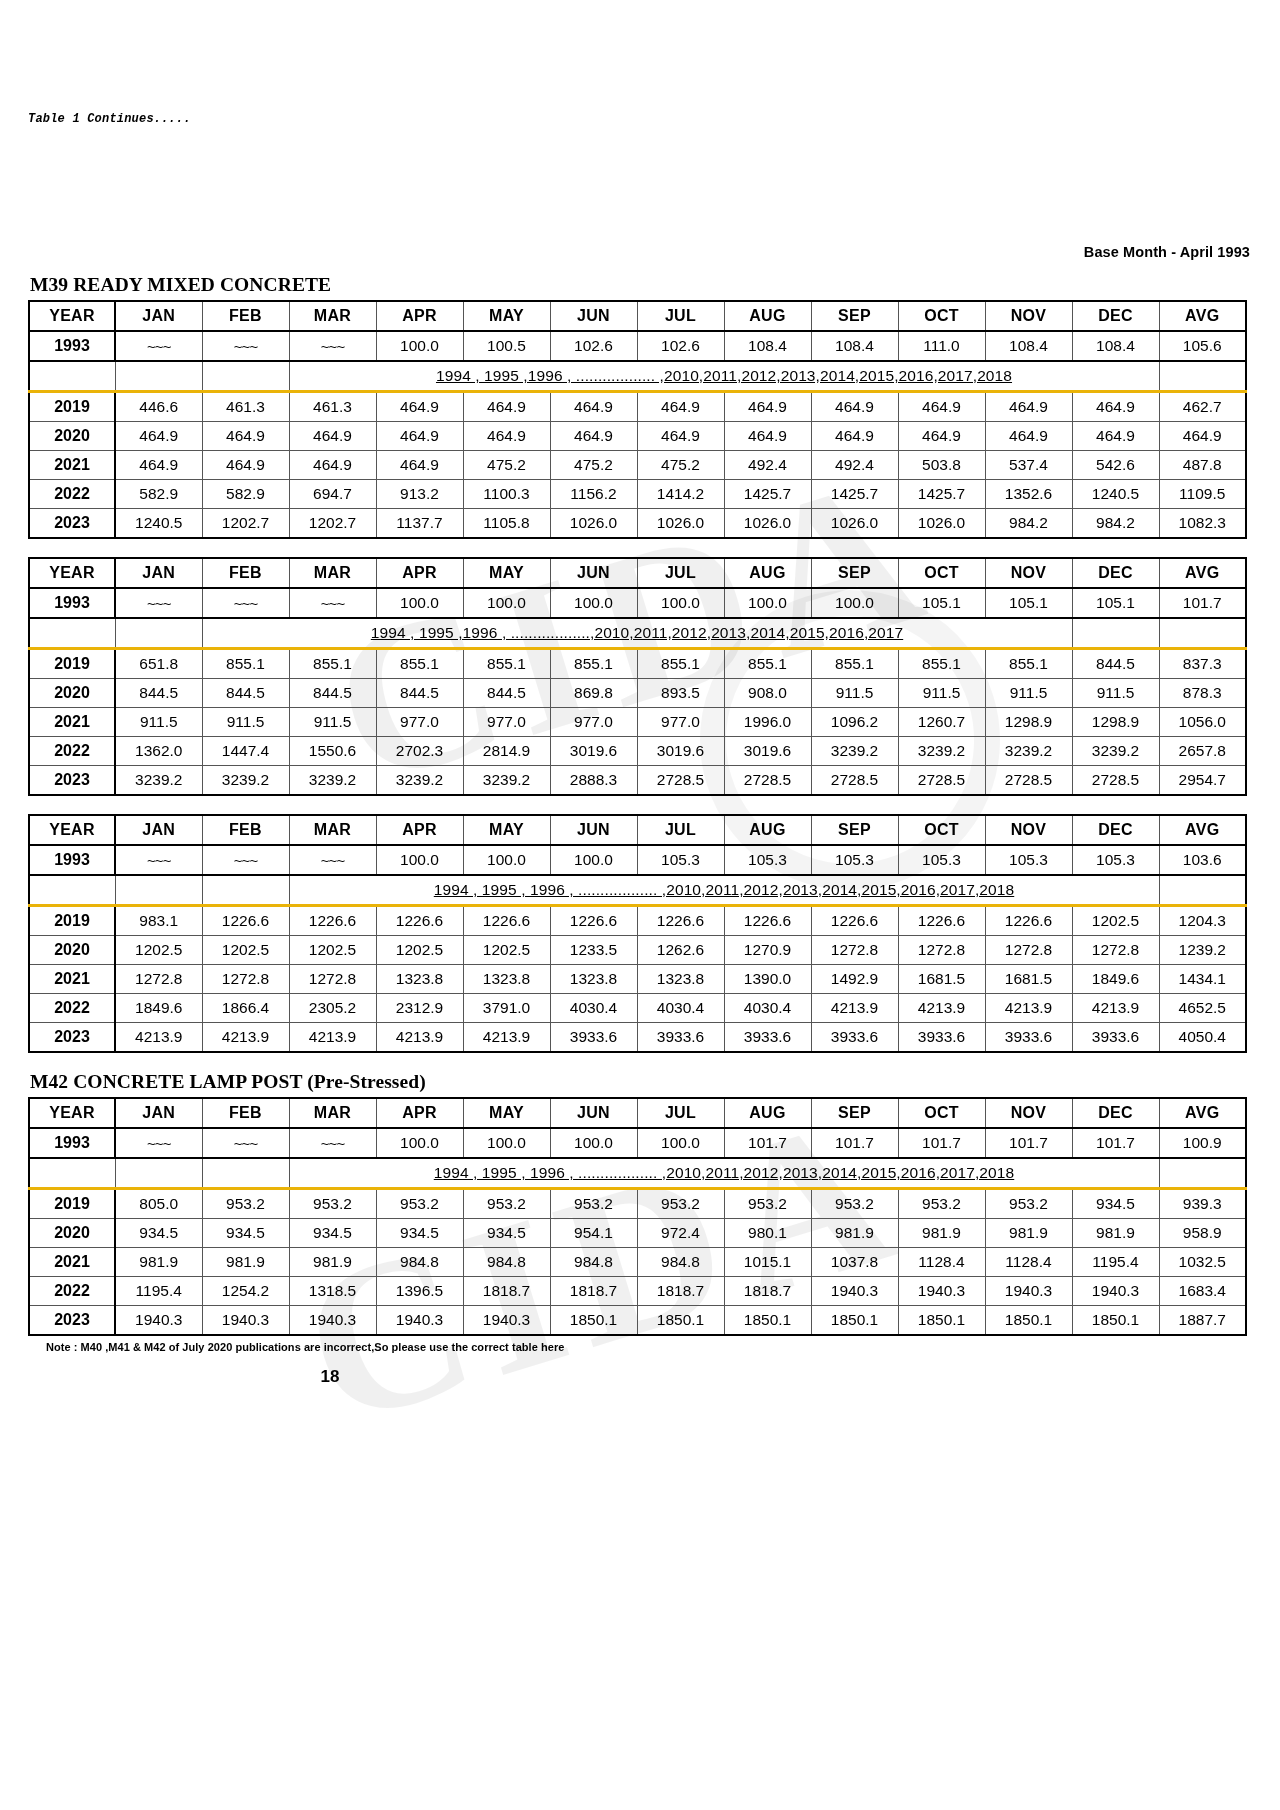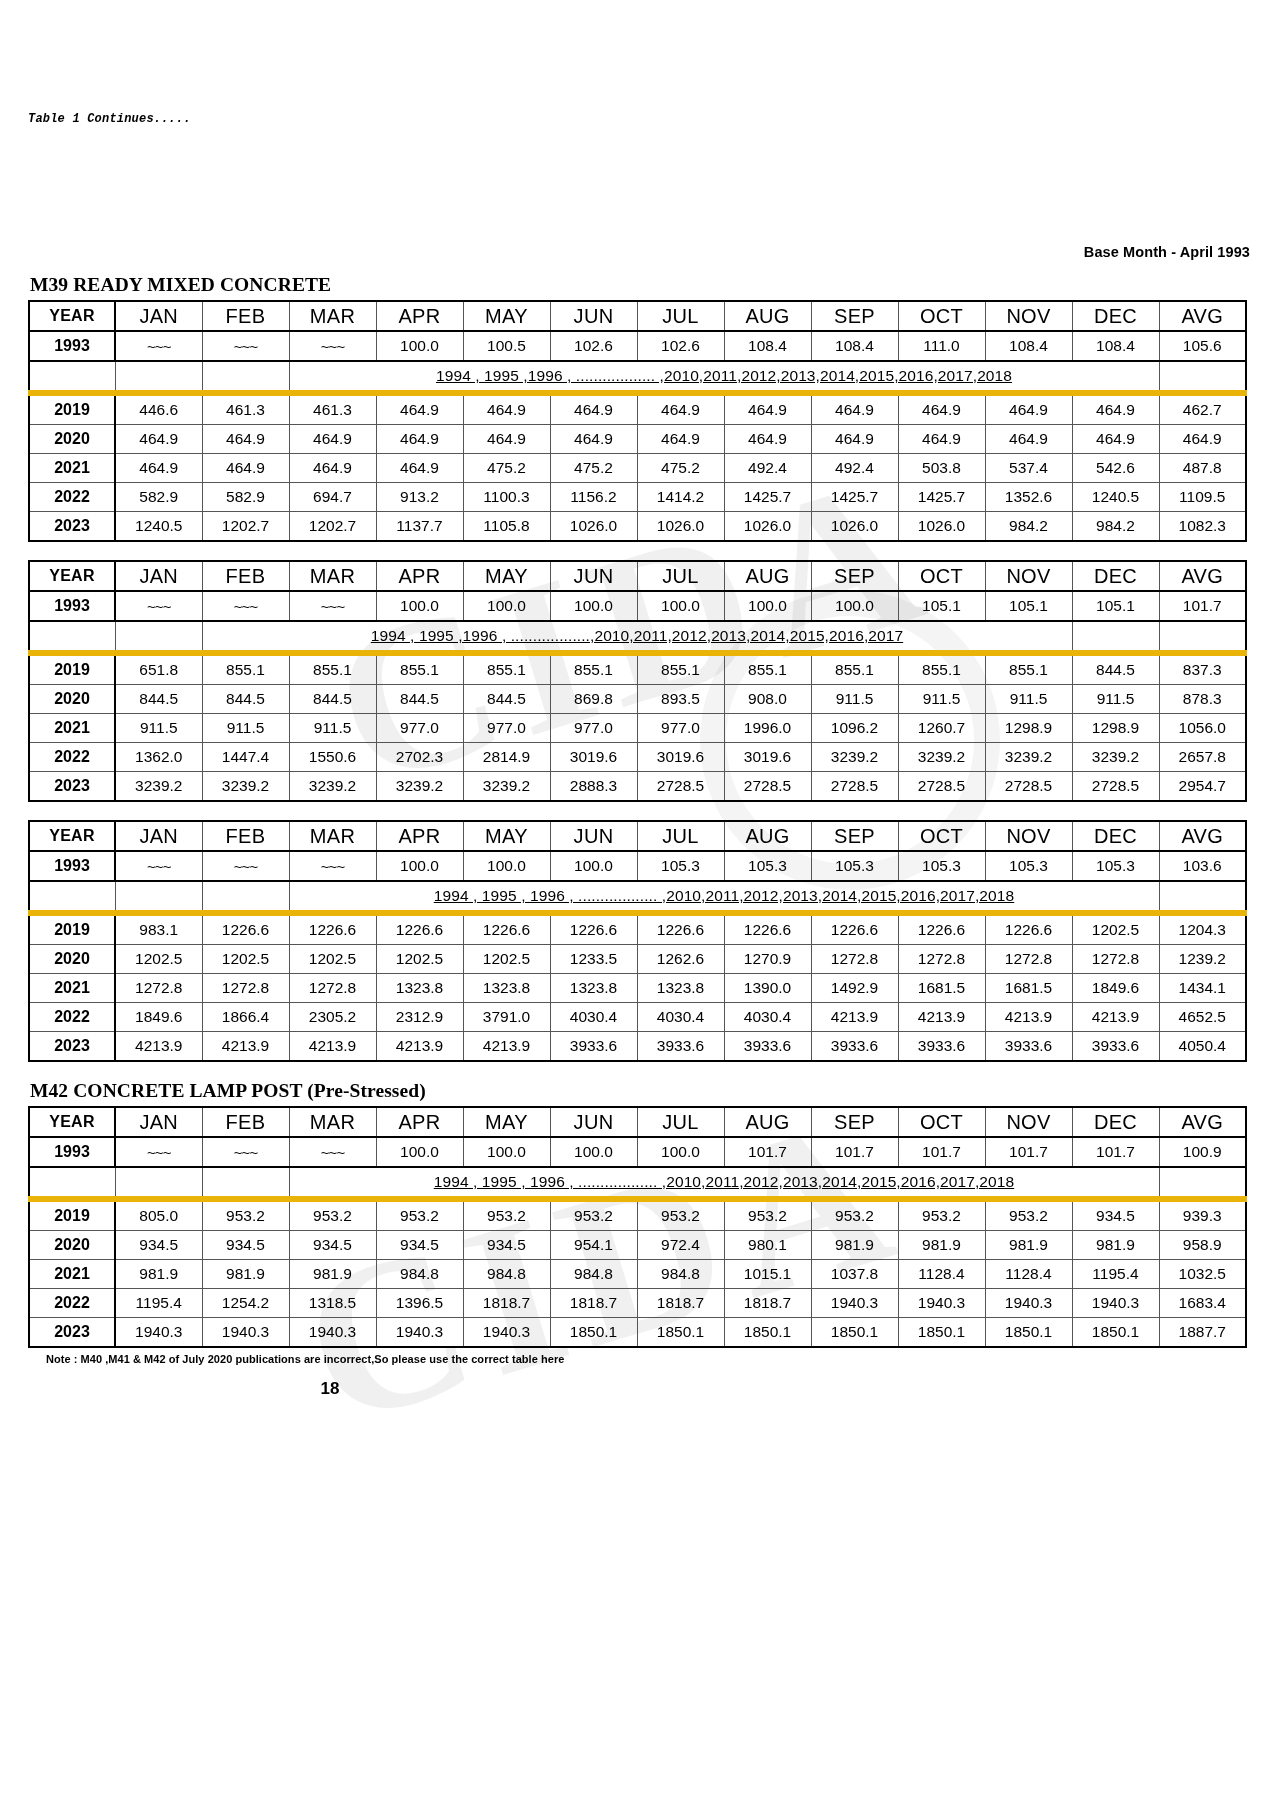--- a/index.html
+++ b/index.html
@@ -95,39 +95,39 @@
   table.idx th, table.idx td {
     border: 1px solid #555;
     text-align: center;
     vertical-align: middle;
     height: 28px;
     padding: 0 4px;
     white-space: nowrap;
     font-weight: normal;
   }
   table.idx th {
-    font-weight: normal;
-    font-size: 20px;
+    font-weight: bold;
+    font-size: 16px;
     letter-spacing: 0.3px;
   }
   
   table.idx {
     border: 2.4px solid #000;
   }
   table.idx th:first-child,
   table.idx td.yr {
     font-weight: bold;
     border-right: 2.4px solid #000;
     font-size: 16px;
   }
   table.idx thead tr th { border-bottom: 2.4px solid #000; }
   table.idx tr.r1993 td { border-bottom: 2.4px solid #000; }
   table.idx tr.r1993 td.yr { border-bottom: 2.4px solid #000; }
   table.idx tr.span-row td { border-bottom: 1px solid #555; text-decoration: underline; }
-  table.idx tr.r2019 td { border-top: 6px solid #eab308; }
+  table.idx tr.r2019 td { border-top: 3px solid #eab308; }
 
   .tilde { letter-spacing: -1px; font-size: 15px; }
   td.spanyears {
     font-weight: bold;
     font-size: 15.5px;
     text-align: center;
     letter-spacing: 0.1px;
   }
   td.blank { }
 

